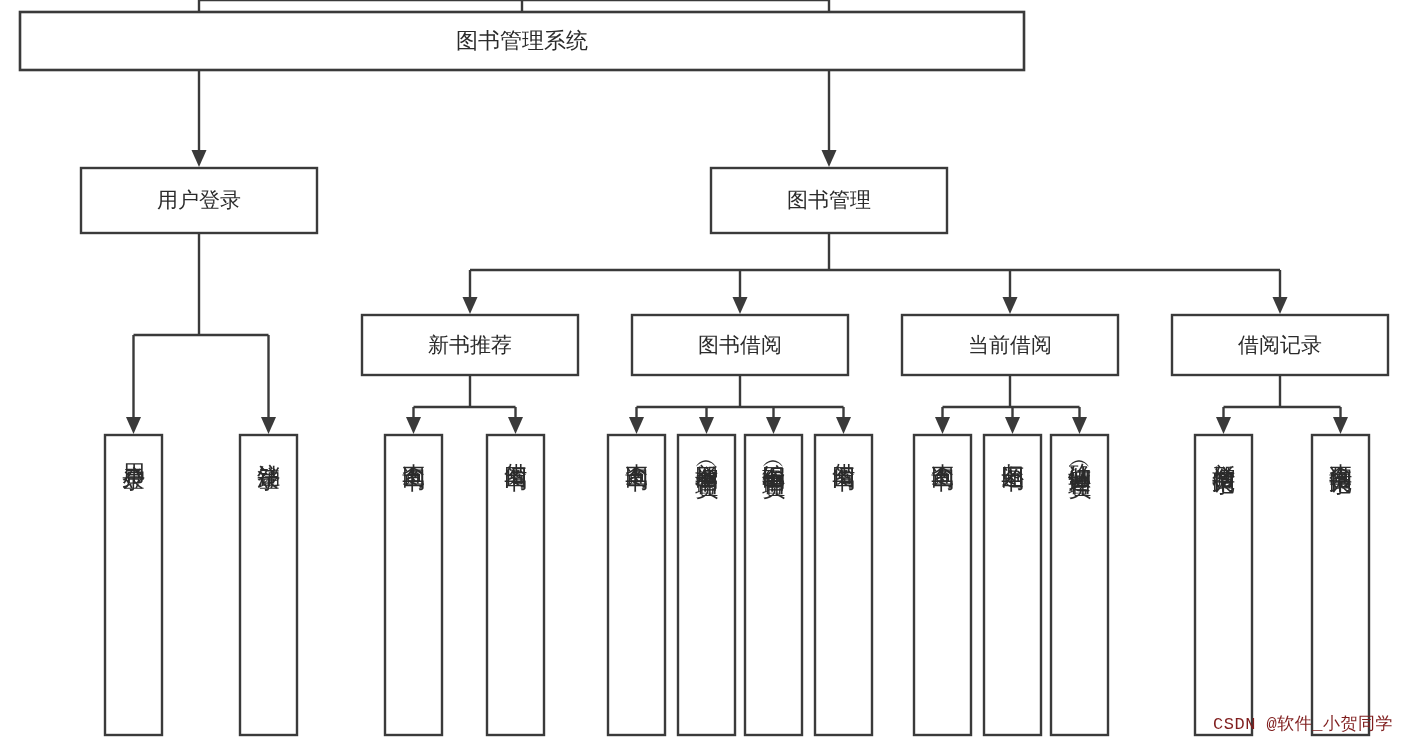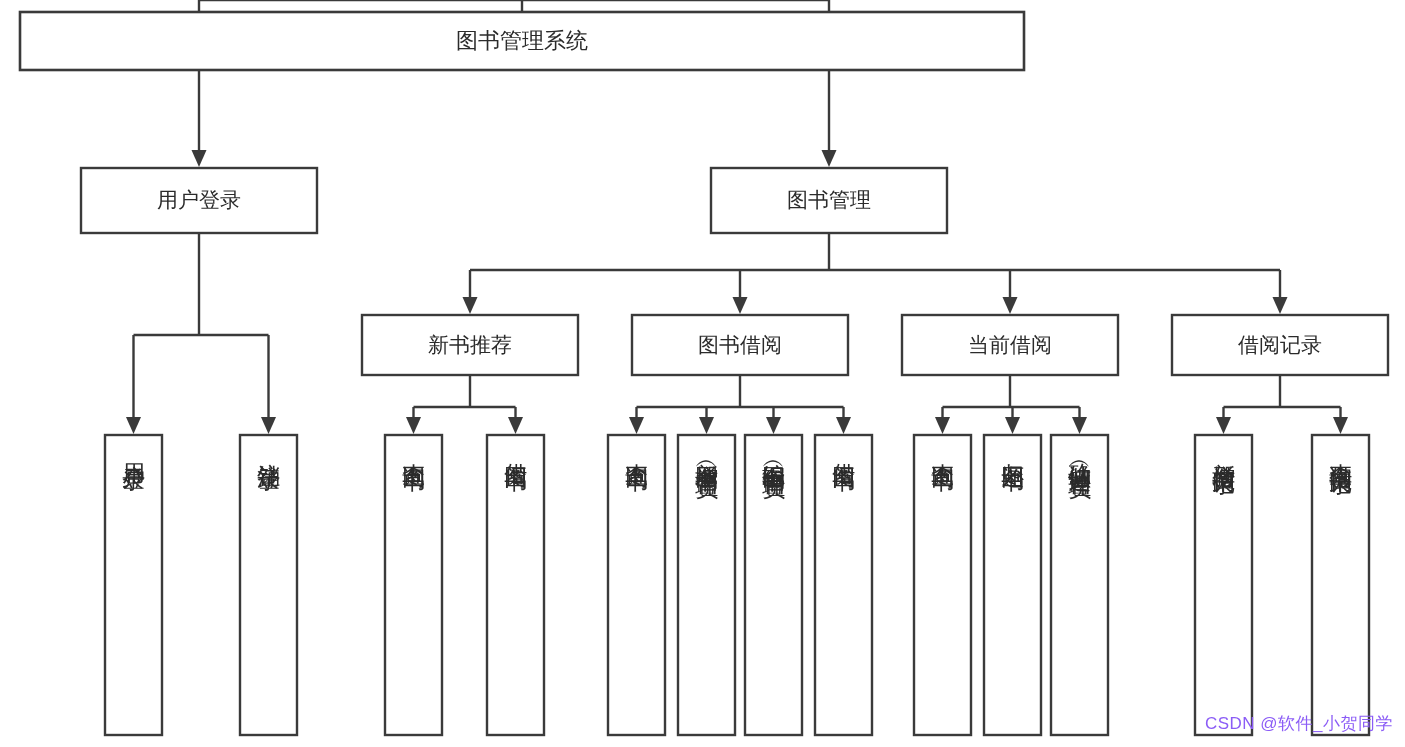--- a/index.html
+++ b/index.html
@@ -68,23 +68,23 @@
     font-size: 23px;
     line-height: 1.02;
     letter-spacing: 2px;
     color: #2b2b2b;
     white-space: nowrap;
   }
   #watermark {
     position: absolute;
     right: 12px;
     bottom: 6px;
-    font-family: Liberation Sans, sans-serif;
+    font-family: Liberation Mono, monospace;
     font-size: 17px;
-    color: #8b5cf6;
+    color: #7f1d1d;
     white-space: nowrap;
     letter-spacing: 0.5px;
   }
 </style>
 </head>
 <body>
 
 <div id="diagram-root">
   <svg class="flow" viewBox="0 0 1405 747">
     <defs></defs>

